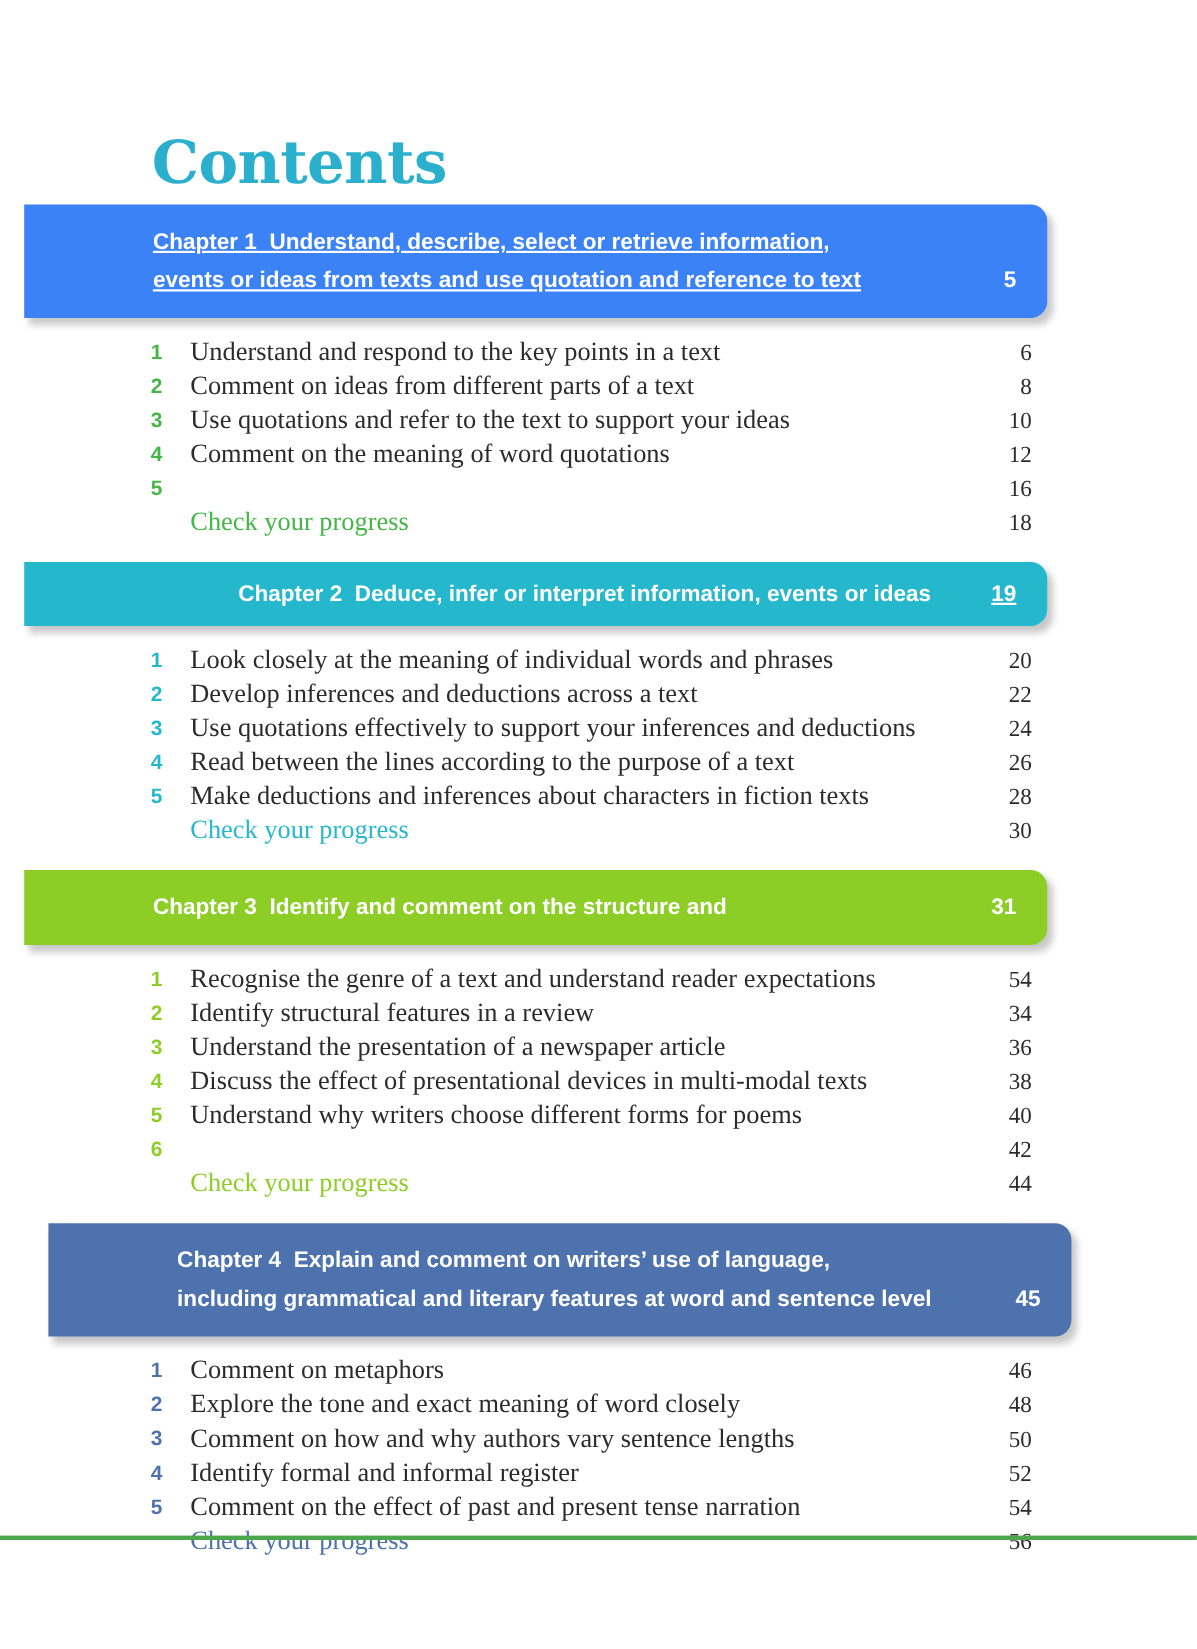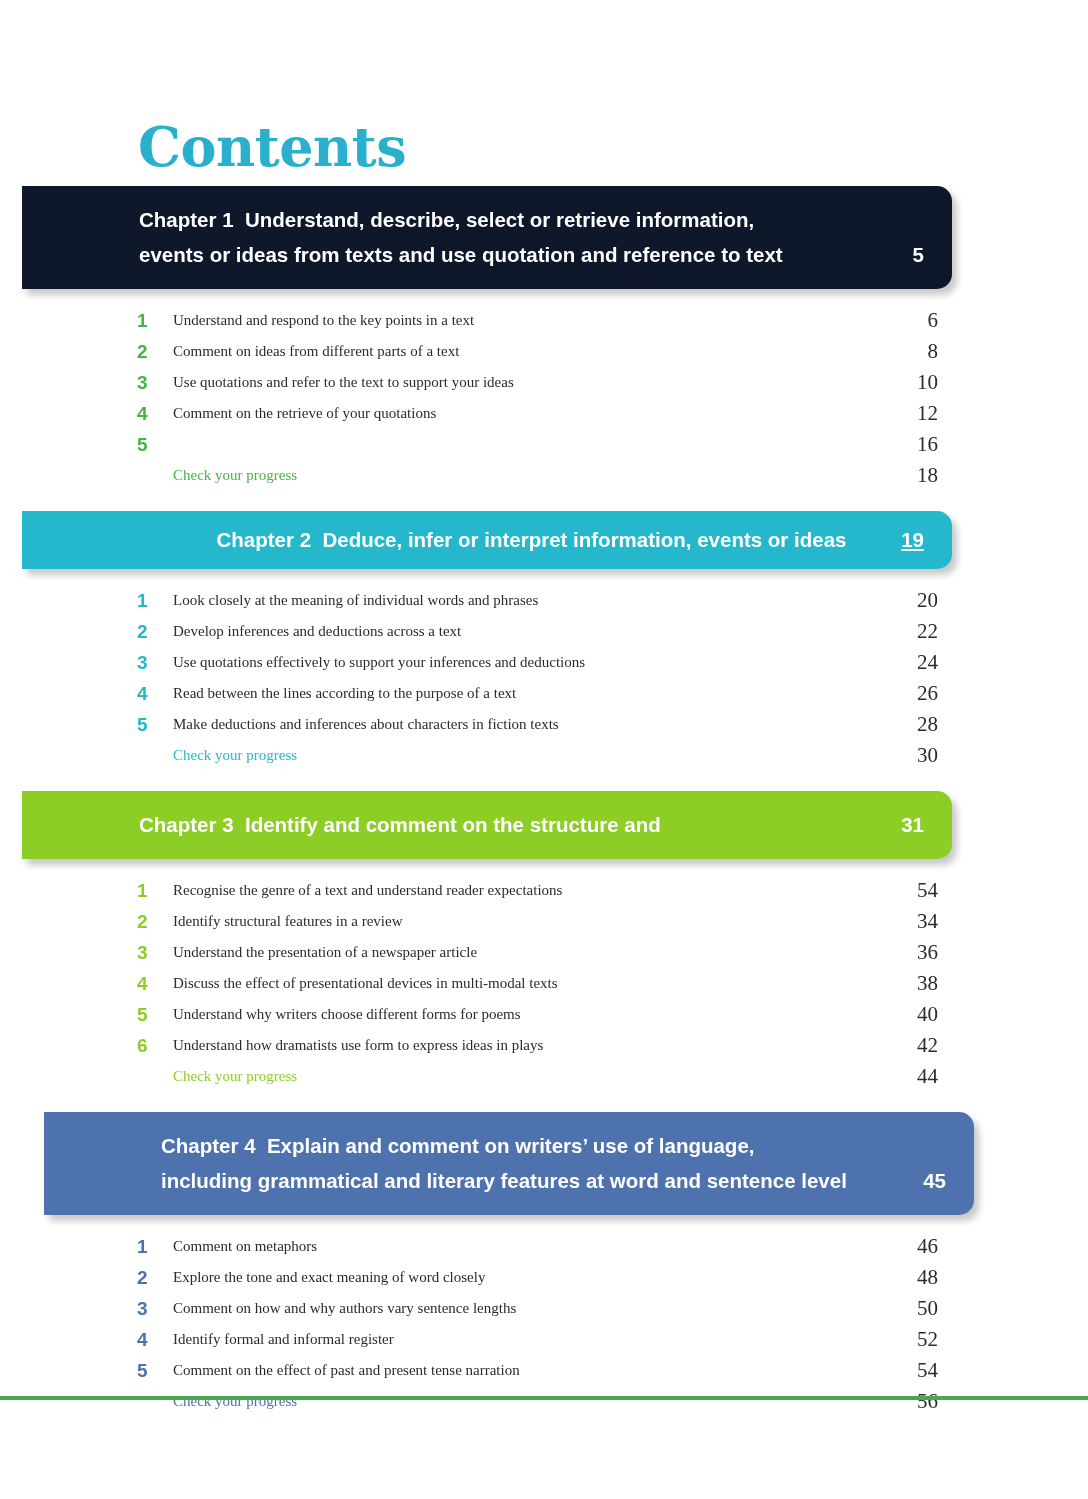--- a/index.html
+++ b/index.html
@@ -117,21 +117,21 @@
     text-align: left;
     font-family: "Liberation Sans", "DejaVu Sans", sans-serif;
     font-weight: bold;
     font-size: 19px;
   }
 
   .entry-label {
     position: absolute;
     left: 173px;
     font-family: "Liberation Serif", "DejaVu Serif", serif;
-    font-size: 15px;
+    font-size: 24px;
     color: #2b2b2b;
     white-space: nowrap;
   }
 
   .entry-page {
     position: absolute;
     left: 858px;
     width: 80px;
     text-align: right;
     font-family: "Liberation Serif", "DejaVu Serif", serif;
@@ -157,21 +157,21 @@
 </style>
 </head>
 <body>
 
 <div class="page" style="background: rgb(255, 255, 255);">
 
   <h1 class="page-title" style="color: rgb(42, 176, 205);">Contents</h1>
 
   <div class="toc">
       <div class="chapter">
-        <div class="chapter-bar" style="background: #0f172a;">
+        <div class="chapter-bar" style="background: #3b82f6; text-decoration: underline;">
           <div class="chapter-bar-inner">
             <span class="chapter-bar-text">
               <span class="chapter-bar-line">Chapter 1  Understand, describe, select or retrieve information,</span>
               <span class="chapter-bar-line">events or ideas from texts and use quotation and reference to text</span>
             </span>
             <span class="chapter-bar-page">5</span>
           </div>
         </div>
         <div class="entries">
           <div class="entry">
@@ -184,21 +184,21 @@
             <span class="entry-label">Comment on ideas from different parts of a text</span>
             <span class="entry-page">8</span>
           </div>
           <div class="entry">
             <span class="entry-num" style="color: rgb(67, 182, 70);">3</span>
             <span class="entry-label">Use quotations and refer to the text to support your ideas</span>
             <span class="entry-page">10</span>
           </div>
           <div class="entry">
             <span class="entry-num" style="color: rgb(67, 182, 70);">4</span>
-            <span class="entry-label">Comment on the retrieve of your quotations</span>
+            <span class="entry-label">Comment on the meaning of word quotations</span>
             <span class="entry-page">12</span>
           </div>
           <div class="entry">
             <span class="entry-num" style="color: rgb(67, 182, 70);">5</span>
             <span class="entry-page">16</span>
           </div>
           <div class="entry progress">
             <span class="entry-num" style="color: rgb(67, 182, 70);"></span>
             <span class="entry-label" style="color: rgb(67, 182, 70);">Check your progress</span>
             <span class="entry-page">18</span>
@@ -277,21 +277,20 @@
             <span class="entry-label">Discuss the effect of presentational devices in multi-modal texts</span>
             <span class="entry-page">38</span>
           </div>
           <div class="entry">
             <span class="entry-num" style="color: rgb(140, 206, 38);">5</span>
             <span class="entry-label">Understand why writers choose different forms for poems</span>
             <span class="entry-page">40</span>
           </div>
           <div class="entry">
             <span class="entry-num" style="color: rgb(140, 206, 38);">6</span>
-            <span class="entry-label">Understand how dramatists use form to express ideas in plays</span>
             <span class="entry-page">42</span>
           </div>
           <div class="entry progress">
             <span class="entry-num" style="color: rgb(140, 206, 38);"></span>
             <span class="entry-label" style="color: rgb(140, 206, 38);">Check your progress</span>
             <span class="entry-page">44</span>
           </div>
         </div>
       </div>
       <div class="chapter">

